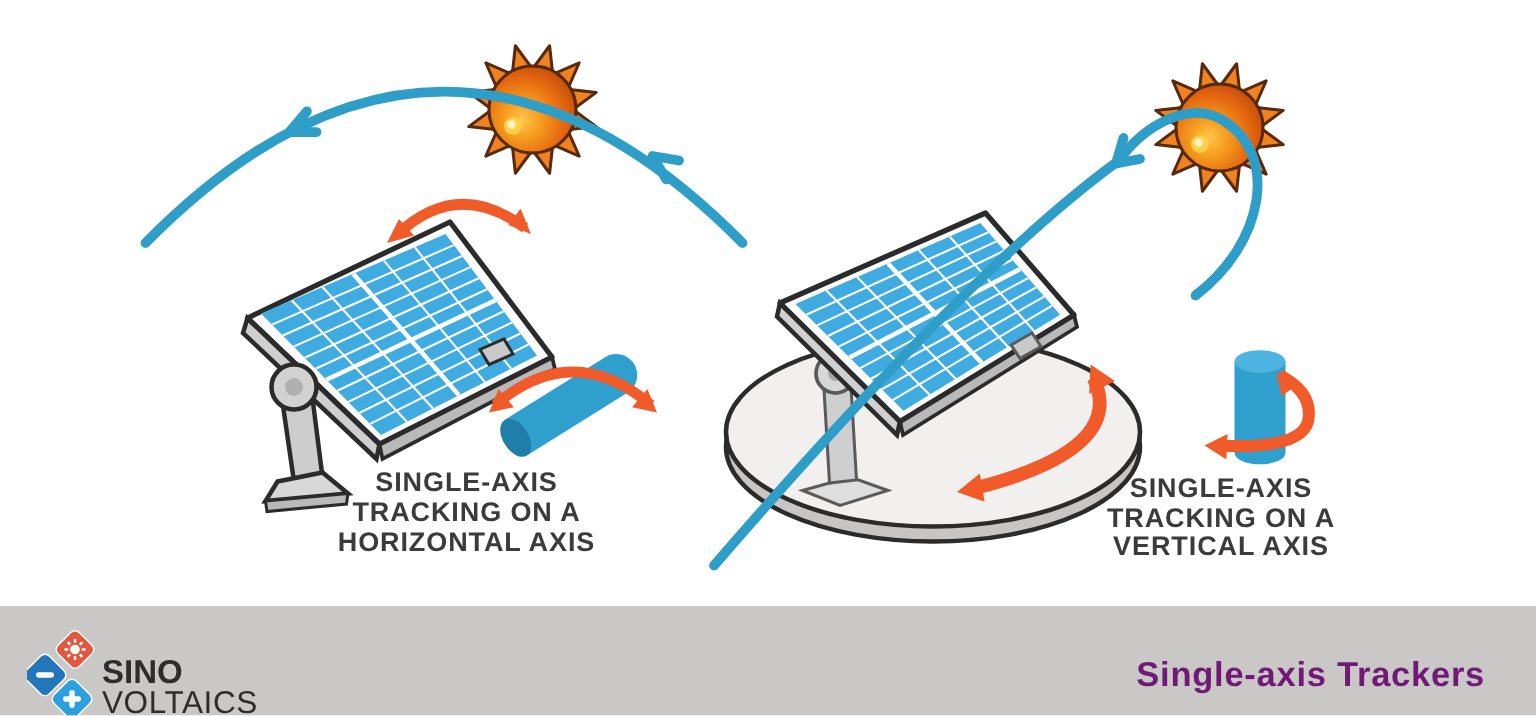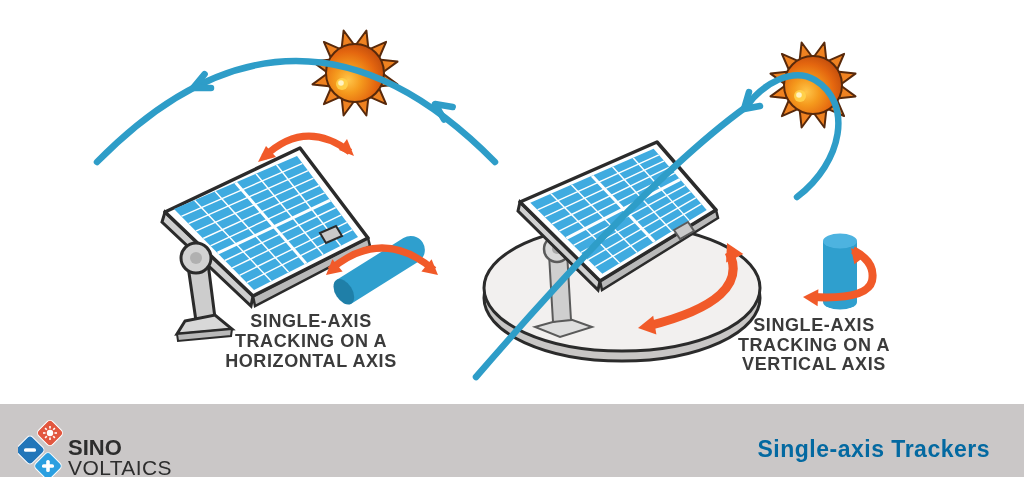--- a/index.html
+++ b/index.html
@@ -2,21 +2,21 @@
 <html><head>
 <meta charset="utf-8">
 <style>
   html,body{margin:0;padding:0;background:#fff;}
   .stage{position:relative;width:1024px;height:477px;background:#ffffff;overflow:hidden;
          font-family:"Liberation Sans",sans-serif;}
   .diagram-area{position:absolute;left:0;top:0;width:1024px;height:404px;}
   .footer{position:absolute;left:0;top:404px;width:1024px;height:91px;background:#cac7c7;
           display:flex;align-items:center;justify-content:space-between;box-sizing:border-box;
           padding:0 34px 0 18px;}
-  .footer-title{font-size:23px;font-weight:700;color:#0369a1;letter-spacing:0.5px;}
+  .footer-title{font-size:23px;font-weight:700;color:#701a75;letter-spacing:0.5px;}
   svg text.cap{font-family:"Liberation Sans",sans-serif;font-weight:700;font-size:18px;
                letter-spacing:0.6px;fill:#3b3b3b;text-anchor:middle;}
   svg text.brand1{font-family:"Liberation Sans",sans-serif;font-weight:800;font-size:22px;fill:#2d2d2d;}
   svg text.brand2{font-family:"Liberation Sans",sans-serif;font-weight:400;font-size:21px;fill:#2d2d2d;letter-spacing:0.4px;}
 </style>
 </head>
 <body>
 
 <div class="stage">
 

